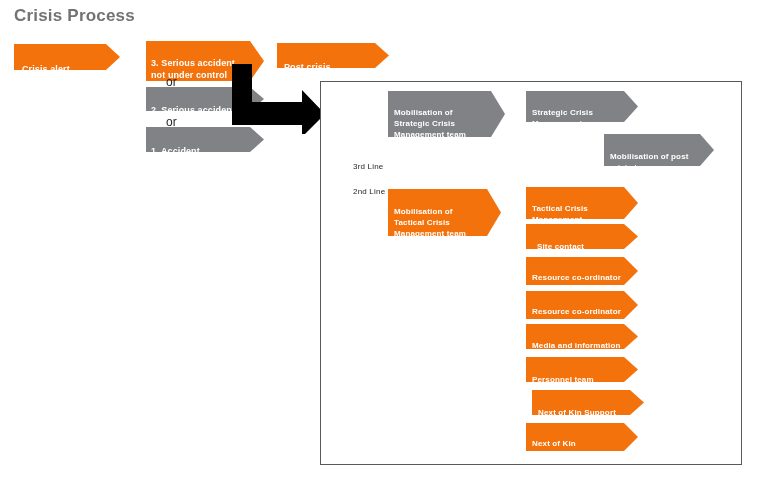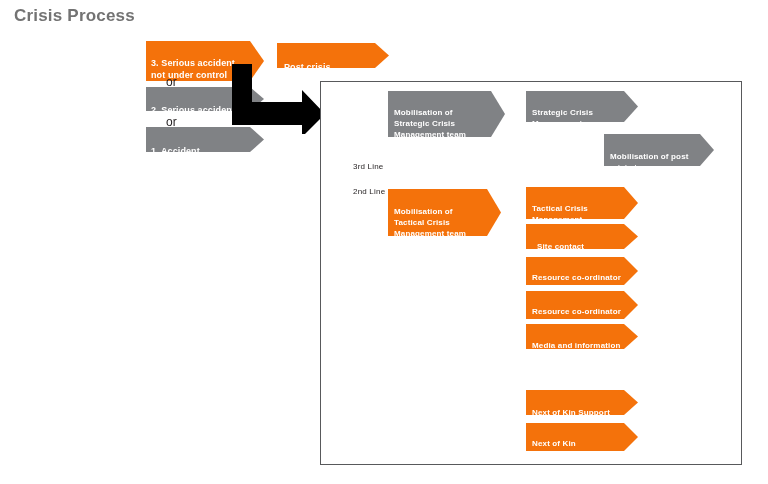--- a/index.html
+++ b/index.html
@@ -101,20 +101,23 @@
     padding-left: 20px;
   }
 </style>
 </head>
 <body>
 
 <div id="canvas">
 
   <div class="page-title">Crisis Process</div>
 
+  <div class="chev orange stage" style="left:14px; top:44px; width:106px; height:26px;">
+    <span class="lbl" style="display:block; padding:7px 0 0 8px;">Crisis  alert</span>
+  </div>
 
   <div class="chev orange stage" style="left:146px; top:41px; width:118px; height:40px;">
     <span class="lbl" style="display:block; padding:4px 0 0 5px;">3. Serious  accident
 not under control</span>
   </div>
 
   <div class="orword" style="left:166px; top:75px;">or</div>
 
   <div class="chev gray stage" style="left:146px; top:87px; width:118px; height:24px;">
     <span class="lbl" style="display:block; padding:5px 0 0 5px;">2. Serious  accident</span>
@@ -189,22 +192,25 @@
 
     <div class="chev orange" style="left:205px; top:209px; width:112px; height:28px;">
       <span class="lbl" style="display:block; padding:4px 0 0 6px;">Resource co-ordinator
 External</span>
     </div>
 
     <div class="chev orange" style="left:205px; top:242px; width:112px; height:25px;">
       <span class="lbl" style="display:block; padding:5px 0 0 6px;">Media  and  information</span>
     </div>
 
-
-    <div class="chev orange" style="left:205px; top:308px; width:112px; height:25px;">
+    <div class="chev orange" style="left:205px; top:275px; width:112px; height:25px;">
+      <span class="lbl" style="display:block; padding:6px 0 0 6px;">Personnel team</span>
+    </div>
+
+    <div class="chev orange" style="left:211px; top:308px; width:112px; height:25px;">
       <span class="lbl" style="display:block; padding:6px 0 0 6px;">Next of Kin  Support</span>
     </div>
 
     <div class="chev orange" style="left:205px; top:341px; width:112px; height:28px;">
       <span class="lbl" style="display:block; padding:4px 0 0 6px;">Next of Kin
 telephone  under</span>
     </div>
 
   </div>
 

